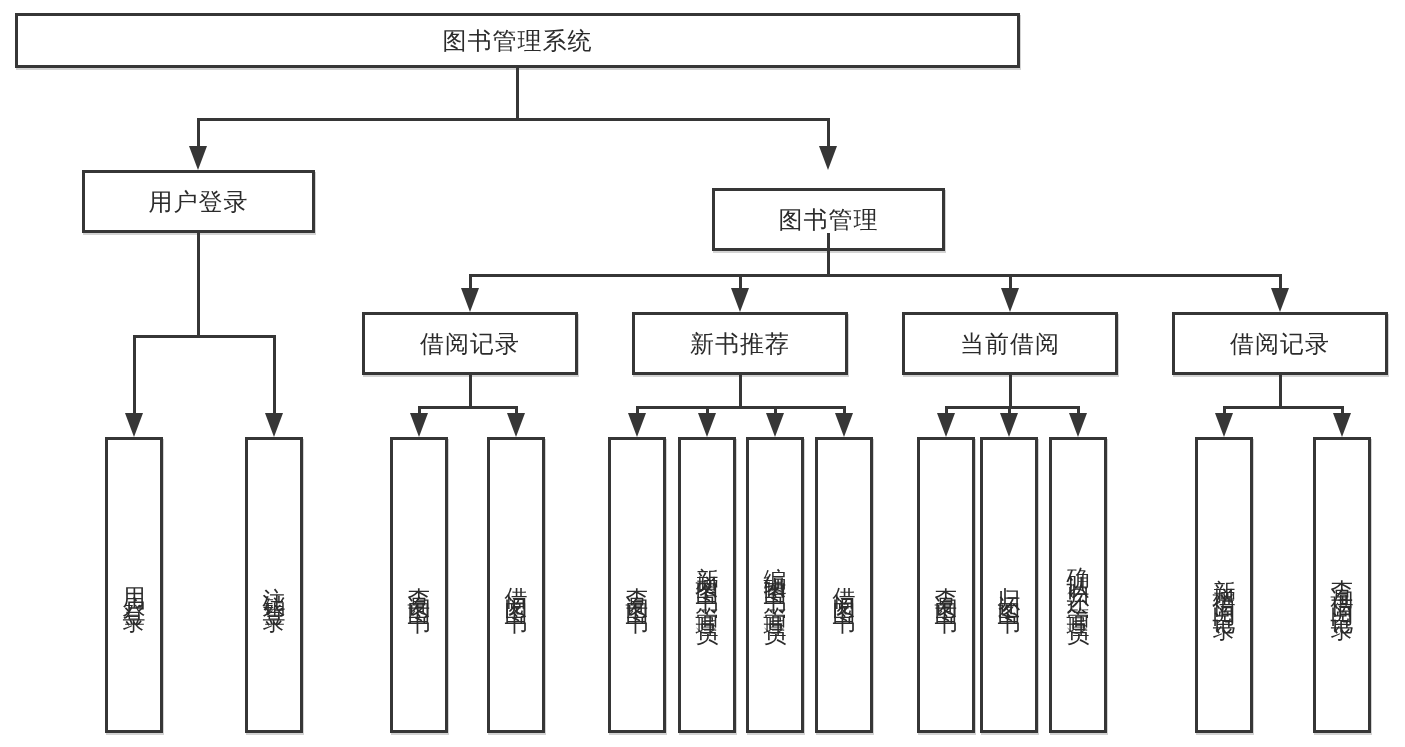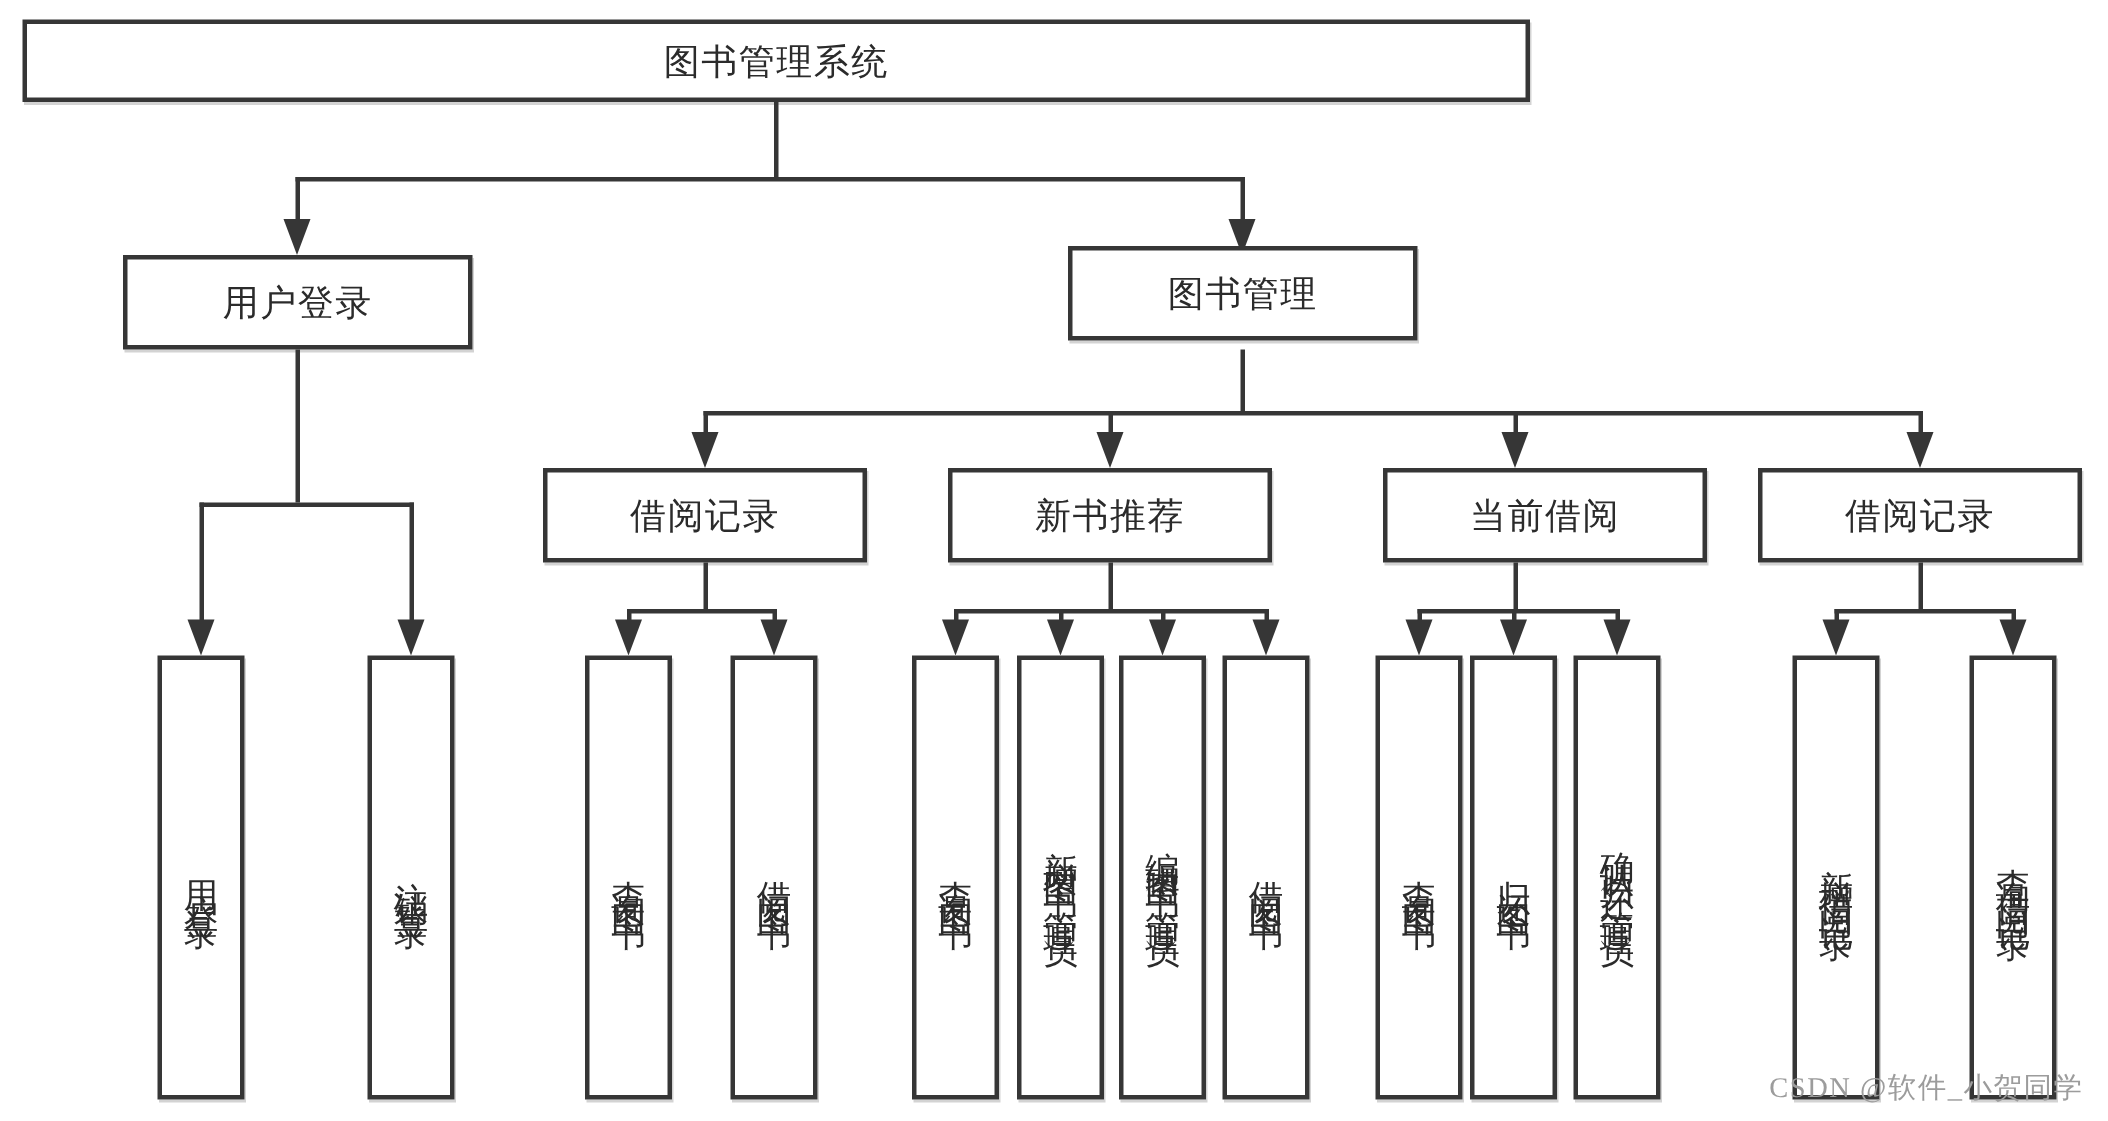--- a/index.html
+++ b/index.html
@@ -82,21 +82,21 @@
   <div class="box hbox" style="left:15px;top:13px;width:1005px;height:55px;">图书管理系统</div>
 
   <div class="line vline" style="left:516px;top:68px;height:50px;"></div>
   <div class="line hline" style="left:197px;top:118px;width:633px;"></div>
   <div class="line vline" style="left:197px;top:118px;height:32px;"></div>
   <div class="arrow" style="left:189px;top:146px;"></div>
   <div class="line vline" style="left:827px;top:118px;height:32px;"></div>
   <div class="arrow" style="left:819px;top:146px;"></div>
 
   <div class="box hbox" style="left:82px;top:170px;width:233px;height:63px;">用户登录</div>
-  <div class="box hbox" style="left:712px;top:164px;width:233px;height:63px;">图书管理</div>
+  <div class="box hbox" style="left:712px;top:188px;width:233px;height:63px;">图书管理</div>
 
   <div class="line vline" style="left:197px;top:233px;height:102px;"></div>
   <div class="line hline" style="left:133px;top:335px;width:143px;"></div>
   <div class="line vline" style="left:133px;top:335px;height:80px;"></div>
   <div class="arrow" style="left:125px;top:413px;"></div>
   <div class="line vline" style="left:273px;top:335px;height:80px;"></div>
   <div class="arrow" style="left:265px;top:413px;"></div>
 
   <div class="line vline" style="left:827px;top:233px;height:41px;"></div>
   <div class="line hline" style="left:469px;top:274px;width:813px;"></div>
@@ -104,21 +104,21 @@
   <div class="arrow" style="left:461px;top:288px;"></div>
   <div class="line vline" style="left:739px;top:274px;height:16px;"></div>
   <div class="arrow" style="left:731px;top:288px;"></div>
   <div class="line vline" style="left:1009px;top:274px;height:16px;"></div>
   <div class="arrow" style="left:1001px;top:288px;"></div>
   <div class="line vline" style="left:1279px;top:274px;height:16px;"></div>
   <div class="arrow" style="left:1271px;top:288px;"></div>
 
   <div class="box hbox" style="left:362px;top:312px;width:216px;height:63px;">借阅记录</div>
   <div class="box hbox" style="left:632px;top:312px;width:216px;height:63px;">新书推荐</div>
-  <div class="box hbox" style="left:902px;top:312px;width:216px;height:63px;margin-left:20px;">当前借阅</div>
+  <div class="box hbox" style="left:902px;top:312px;width:216px;height:63px;">当前借阅</div>
   <div class="box hbox" style="left:1172px;top:312px;width:216px;height:63px;">借阅记录</div>
 
   <div class="line vline" style="left:469px;top:375px;height:31px;"></div>
   <div class="line hline" style="left:418px;top:406px;width:100px;"></div>
   <div class="line vline" style="left:418px;top:406px;height:9px;"></div>
   <div class="arrow" style="left:410px;top:413px;"></div>
   <div class="line vline" style="left:515px;top:406px;height:9px;"></div>
   <div class="arrow" style="left:507px;top:413px;"></div>
 
   <div class="line vline" style="left:739px;top:375px;height:31px;"></div>
@@ -185,15 +185,14 @@
     <span class="vtext">确认归还（管理员）</span>
   </div>
 
   <div class="box vbox" style="left:1195px;">
     <span class="vtext">新增借阅记录</span>
   </div>
   <div class="box vbox" style="left:1313px;">
     <span class="vtext">查询借阅记录</span>
   </div>
 
-  <div class="watermark">CSDN @软件_小贺同学</div>
 
 </div>
 
 </body></html>

